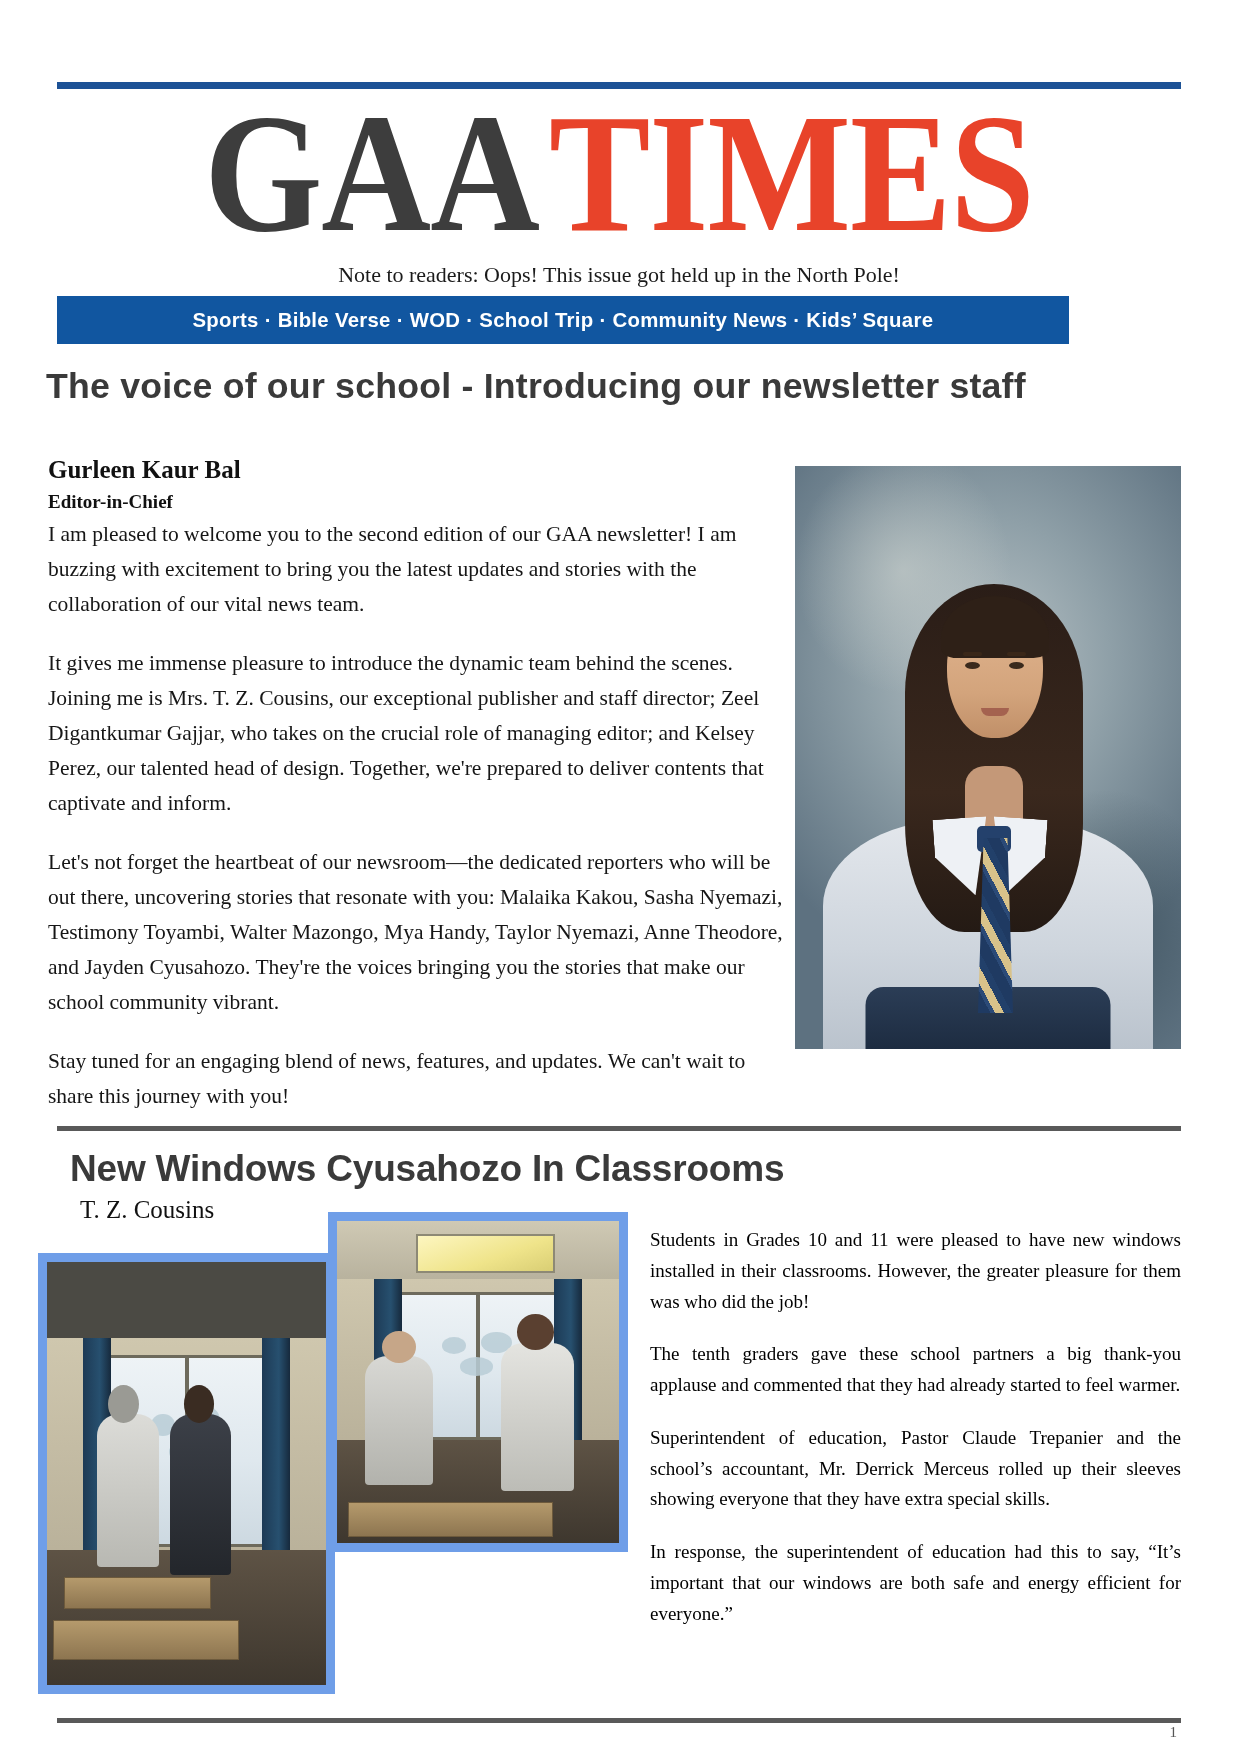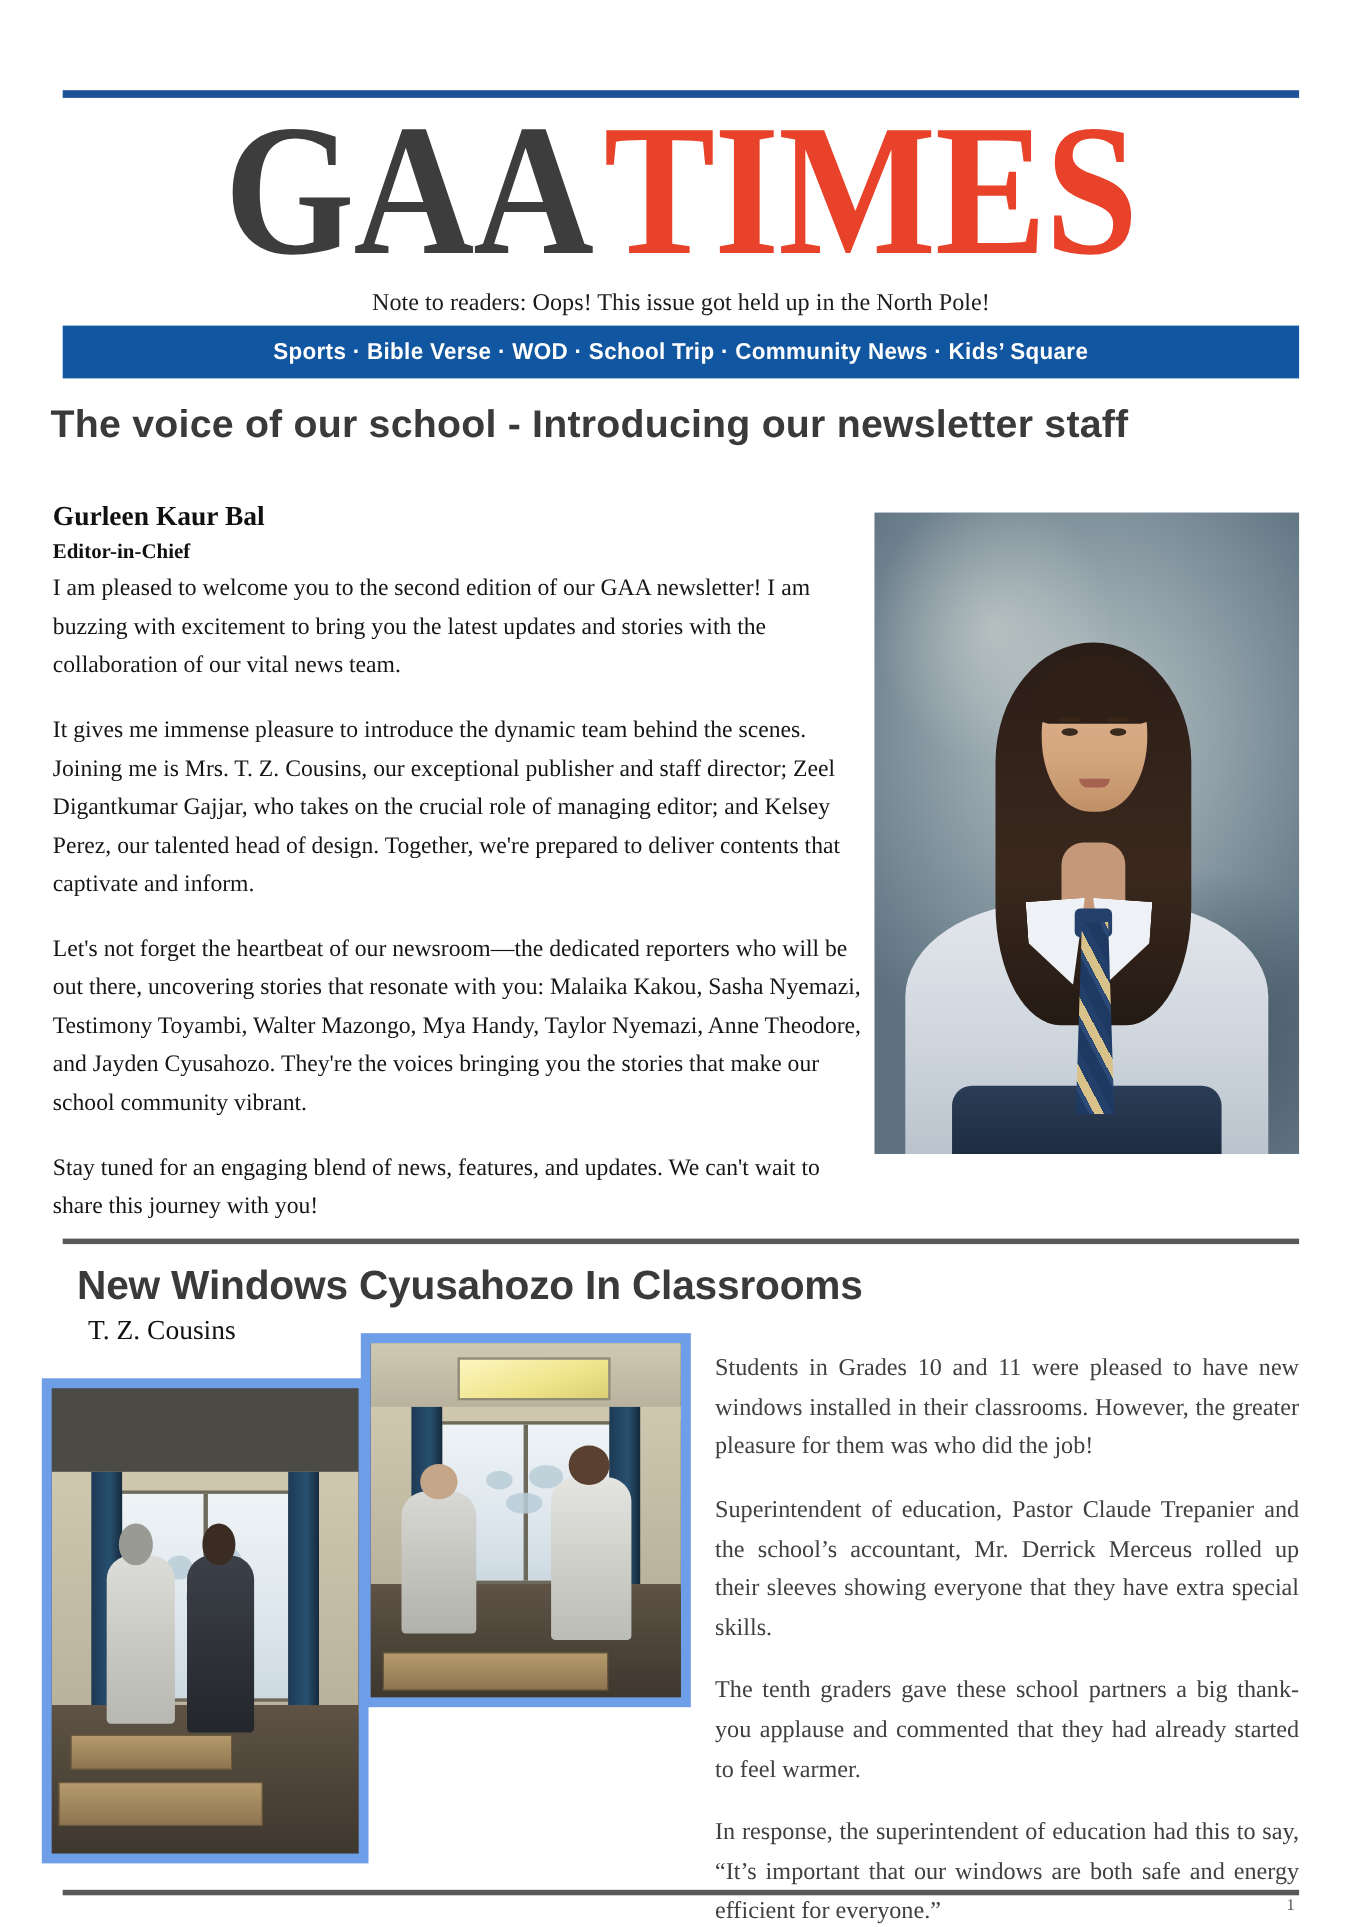--- a/index.html
+++ b/index.html
@@ -87,21 +87,21 @@
     font-family: "Liberation Serif", serif;
     font-weight: normal;
     font-size: 22px;
     color: #1b1b1b;
   }
 
   .navbar {
     position: absolute;
     left: 57px;
     top: 296px;
-    width: 1124px;
+    width: 1012px;
     height: 48px;
     background: #1156a0;
     display: flex;
     align-items: center;
     justify-content: center;
   }
   .navbar-text {
     color: #ffffff;
     font-family: "Liberation Sans", sans-serif;
     font-weight: bold;
@@ -341,23 +341,23 @@
   }
 
   .a2-col {
     position: absolute;
     left: 650px;
     top: 1225px;
     width: 531px;
   }
   .a2-col p {
     font-family: "Liberation Serif", serif;
-    font-size: 22px;
+    font-size: 19px;
     line-height: 1.62;
-    color: #404040;
+    color: #000000;
     margin: 0 0 22px 0;
     text-align: justify;
   }
 
   
   .photo-frame {
     position: absolute;
     background: #6f9ee8;
     padding: 9px;
     box-sizing: border-box;
@@ -568,21 +568,21 @@
         <div class="head" style="left:16%;bottom:56%;width:12%;height:10%;background:#c6a688;"></div>
         <div class="person" style="left:58%;bottom:16%;width:26%;height:46%;background:linear-gradient(180deg,#e4e4e0 0%,#bcbcb6 100%);"></div>
         <div class="head" style="left:64%;bottom:60%;width:13%;height:11%;background:#5a4030;"></div>
         <div class="desk" style="left:4%;bottom:2%;width:72%;height:10%;"></div>
       </div>
     </div>
   </div>
 
   <div class="a2-col">
     <p>Students in Grades 10 and 11 were pleased to have new windows installed in their classrooms. However, the greater pleasure for them was who did the job!</p>
+    <p>The tenth graders gave these school partners a big thank-you applause and commented that they had already started to feel warmer.</p>
     <p>Superintendent of education, Pastor Claude Trepanier and the school’s accountant, Mr. Derrick Merceus rolled up their sleeves showing everyone that they have extra special skills.</p>
-    <p>The tenth graders gave these school partners a big thank-you applause and commented that they had already started to feel warmer.</p>
     <p>In response, the superintendent of education had this to say, “It’s important that our windows are both safe and energy efficient for everyone.”</p>
   </div>
 
   <div class="divider" id="divider-bottom"></div>
   <div class="pagenum">1</div>
 
 </div>
 
 </body></html>

